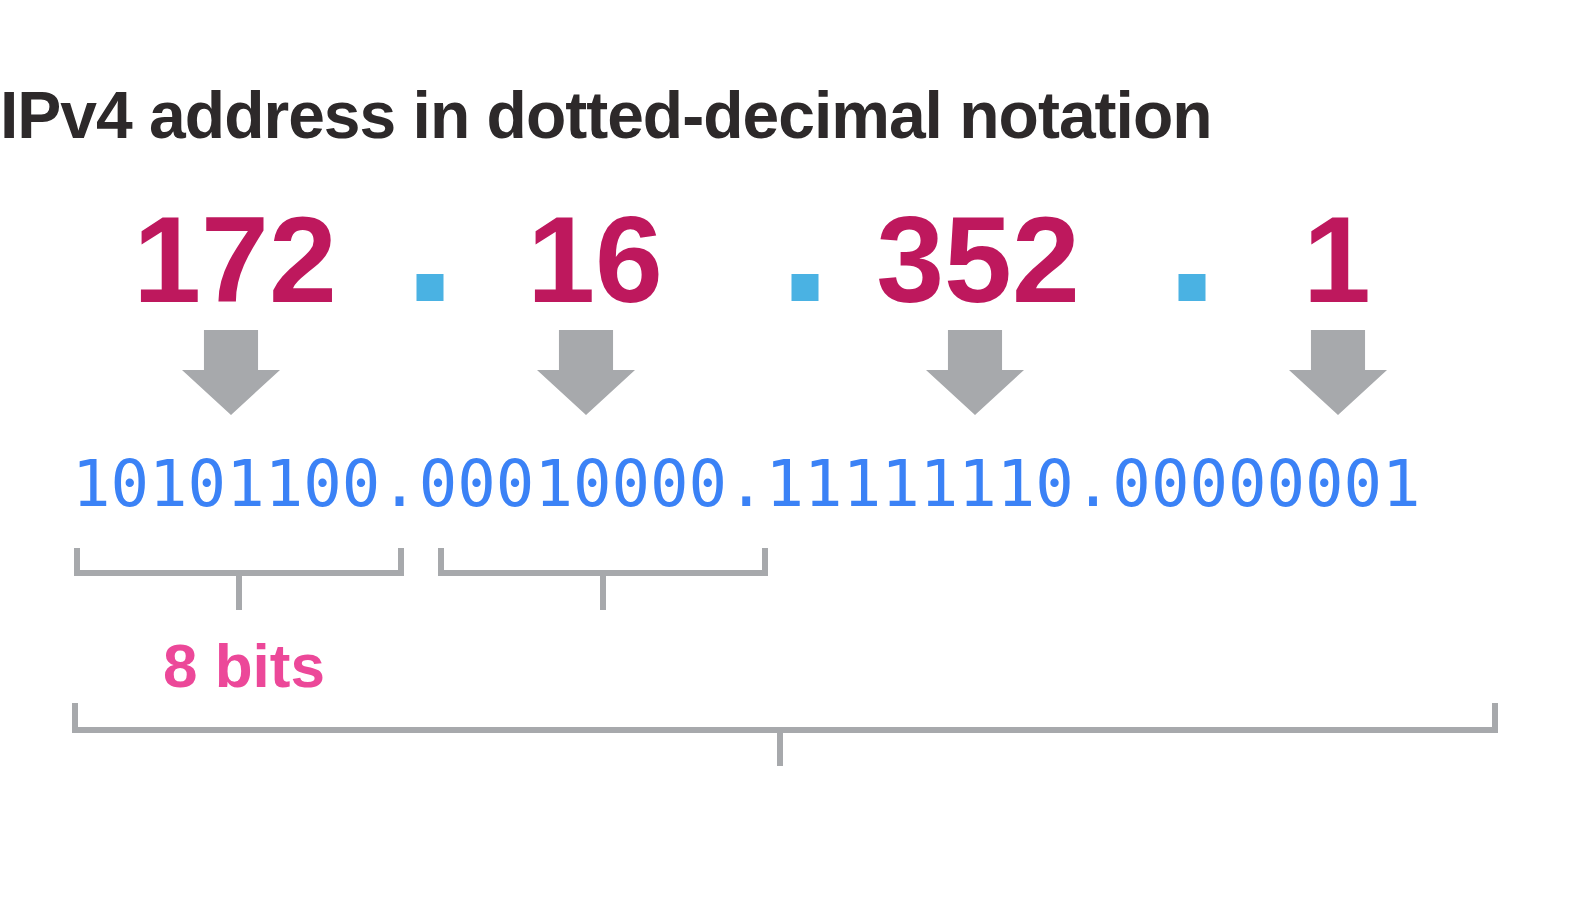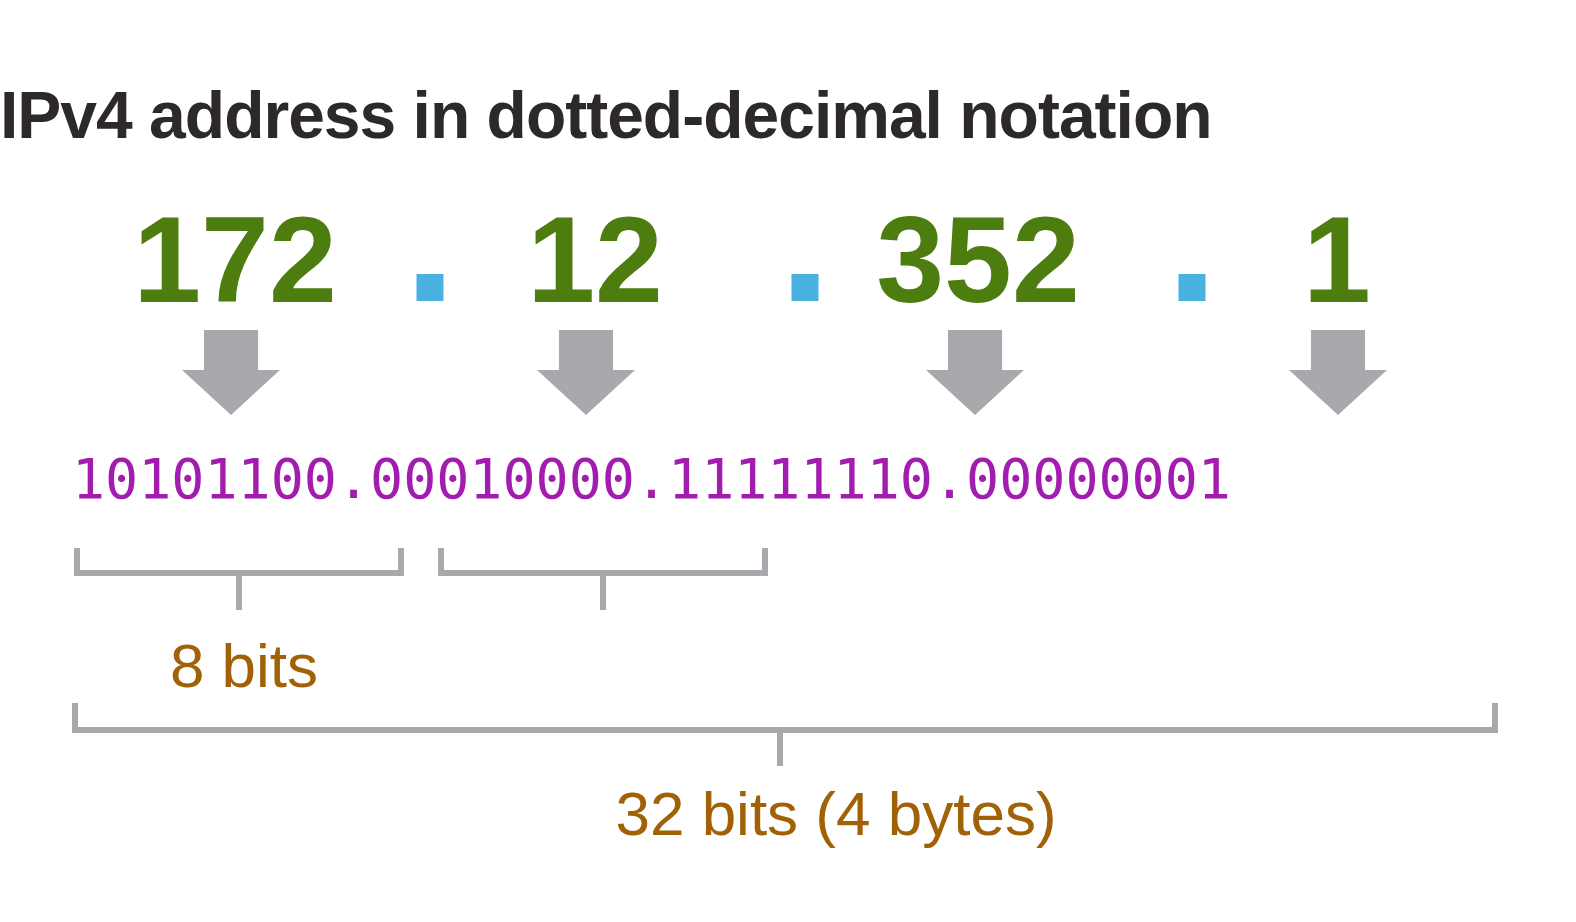--- a/index.html
+++ b/index.html
@@ -21,21 +21,21 @@
     letter-spacing: -1px;
     color: #2d292a;
     line-height: 1;
   }
   .dec-octet {
     position: absolute;
     top: 199px;
     transform: translateX(-50%);
     font-size: 122px;
     font-weight: bold;
-    color: #4d7c0f;
+    color: #be185d;
     line-height: 1;
     white-space: nowrap;
   }
   .dec-dot {
     position: absolute;
     top: 274px;
     width: 27px;
     height: 27px;
     transform: translateX(-50%);
     background: #4ab2e3;
@@ -47,55 +47,55 @@
     height: 85px;
     transform: translateX(-50%);
     background: #a7a9ac;
     clip-path: polygon(22.4% 0, 77.6% 0, 77.6% 47%, 100% 47%, 50% 100%, 0 47%, 22.4% 47%);
   }
   .binary {
     position: absolute;
     left: 72px;
     top: 452px;
     font-family: "DejaVu Sans Mono", monospace;
-    font-size: 55px;
+    font-size: 64px;
     line-height: 1;
-    color: #a21caf;
+    color: #3b82f6;
     white-space: nowrap;
   }
   .bar {
     position: absolute;
     height: 6px;
     background: #a7a9ac;
   }
   .tick {
     position: absolute;
     width: 6px;
     background: #a7a9ac;
   }
   .bits-label {
     position: absolute;
     transform: translateX(-50%);
     font-size: 62px;
-    font-weight: normal;
-    color: #a16207;
+    font-weight: bold;
+    color: #ec4899;
     line-height: 1;
     white-space: nowrap;
   }
 </style>
 </head>
 <body>
 
 <div class="canvas">
 
   <div class="title">IPv4 address in dotted-decimal notation</div>
 
   <div class="dec-octet" style="left:235px">172</div>
   <div class="dec-dot" style="left:430px"></div>
-  <div class="dec-octet" style="left:595px">12</div>
+  <div class="dec-octet" style="left:595px">16</div>
   <div class="dec-dot" style="left:805px"></div>
   <div class="dec-octet" style="left:978px">352</div>
   <div class="dec-dot" style="left:1192px"></div>
   <div class="dec-octet" style="left:1337px">1</div>
 
   <div class="down-arrow" style="left:231px"></div>
   <div class="down-arrow" style="left:586px"></div>
   <div class="down-arrow" style="left:975px"></div>
   <div class="down-arrow" style="left:1338px"></div>
 
@@ -117,15 +117,14 @@
 
   <div class="bits-label" style="left:244px; top:635px;">8 bits</div>
 
   <div>
     <div class="bar" style="left:72px;   top:727px; width:1426px;"></div>
     <div class="tick" style="left:72px;   top:703px; height:30px;"></div>
     <div class="tick" style="left:1492px; top:703px; height:30px;"></div>
     <div class="tick" style="left:777px;  top:727px; height:39px;"></div>
   </div>
 
-  <div class="bits-label" style="left:836px; top:783px;">32 bits (4 bytes)</div>
 
 </div>
 
 </body></html>

